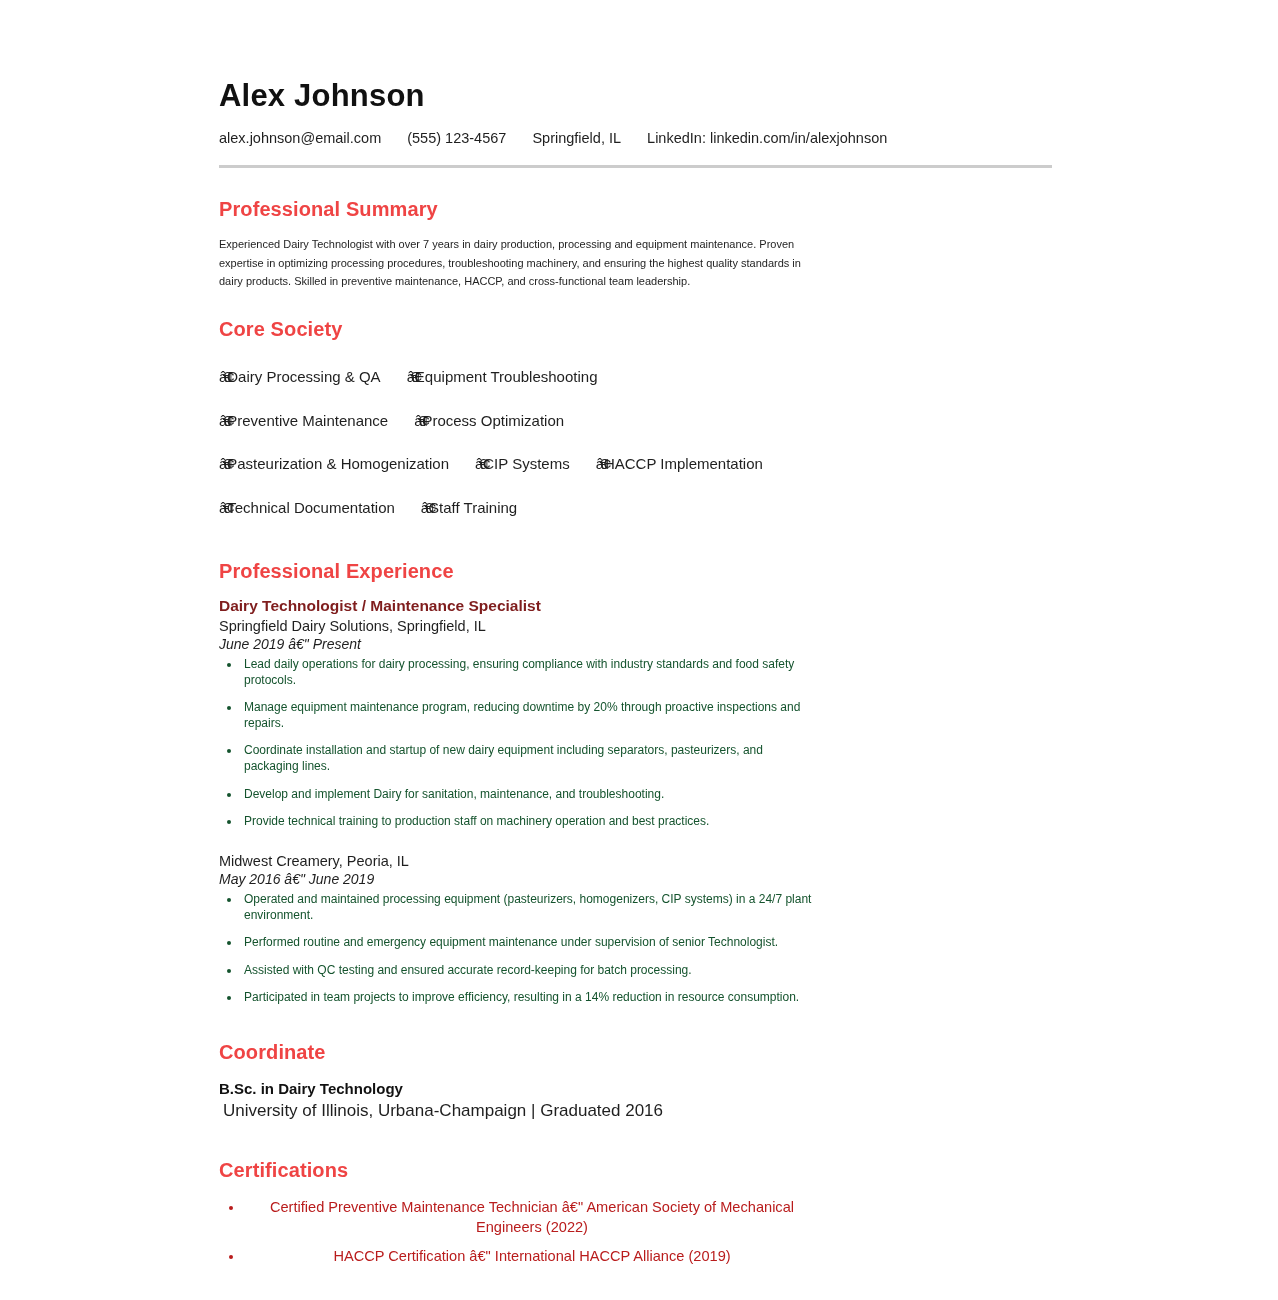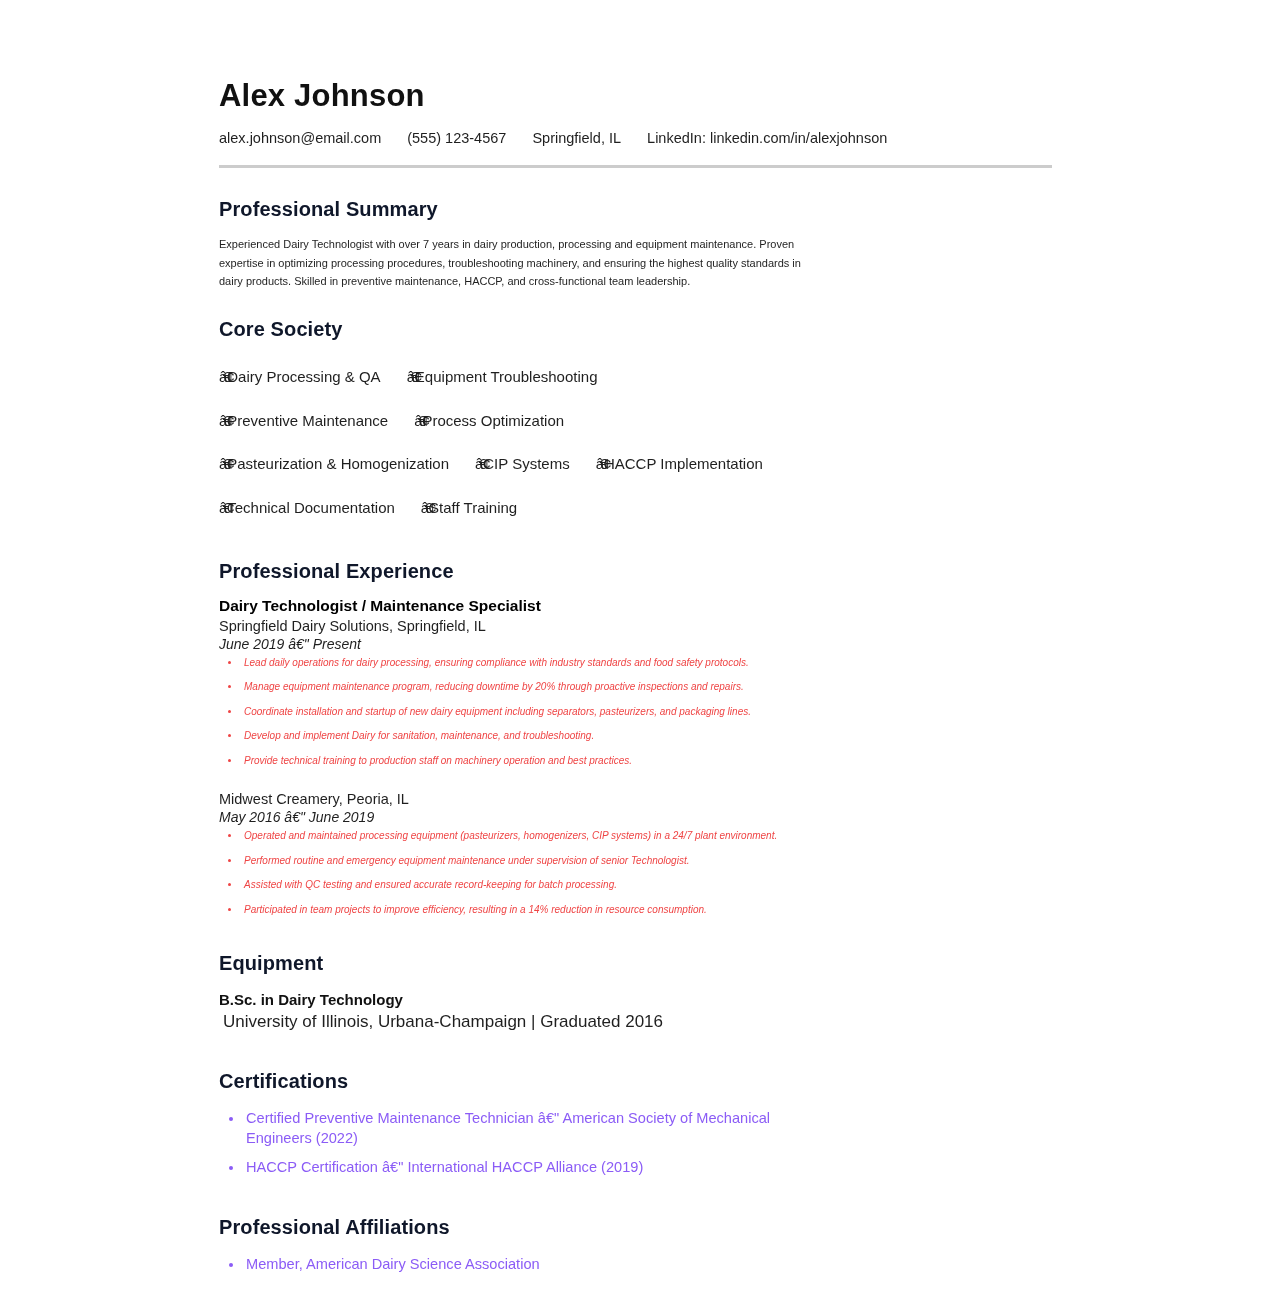--- a/index.html
+++ b/index.html
@@ -49,21 +49,21 @@
     border-top: 3px solid #cccccc;
     margin: 18px 0 0 0;
     width: 833px;
   }
 
   
   .section { margin-top: 26px; }
   .section-title {
     font-size: 20px;
     font-weight: bold;
-    color: #0f172a;
+    color: #ef4444;
     margin: 0 0 14px 0;
     letter-spacing: 0.1px;
   }
 
   .summary-text {
     font-size: 11px;
     line-height: 1.68;
     margin: 0;
     color: #1f1f1f;
     max-width: 826px;
@@ -90,46 +90,45 @@
     letter-spacing: -4.6px;
     margin-right: -3px;
   }
 
   
   .job { margin-top: 4px; }
   .job + .job { margin-top: 24px; }
   .job-title {
     font-size: 15.5px;
     font-weight: bold;
-    color: #000000;
+    color: #7f1d1d;
     margin: 0 0 3px 0;
   }
   .job-company {
     font-size: 14.5px;
     color: #1f1f1f;
     margin: 0 0 2px 0;
   }
   .job-dates {
     font-size: 14px;
     font-style: italic;
     color: #1f1f1f;
     margin: 0 0 4px 0;
   }
   ul.bullets {
     margin: 0;
     padding-left: 22px;
     list-style-type: disc;
   }
   ul.bullets li {
-    font-size: 10px;
+    font-size: 12px;
     line-height: 1.35;
-    color: #ef4444;
+    color: #14532d;
     margin-bottom: 11px;
     padding-left: 3px;
-    font-style: italic;
   }
   ul.bullets li:last-child { margin-bottom: 0; }
 
   
   .edu-degree {
     font-size: 15px;
     font-weight: bold;
     color: #111111;
     margin: 0 0 3px 0;
   }
@@ -141,23 +140,24 @@
 
   
   ul.plain-bullets {
     margin: 0;
     padding-left: 25px;
     list-style-type: disc;
   }
   ul.plain-bullets li {
     font-size: 14.6px;
     line-height: 1.35;
-    color: #8b5cf6;
+    color: #b91c1c;
     margin-bottom: 10px;
     padding-left: 2px;
+    text-align: center;
   }
   ul.plain-bullets li:last-child { margin-bottom: 0; }
 
   .sec-summary { margin-top: 30px; }
   .sec-skills { margin-top: 28px; }
   .sec-experience { margin-top: 30px; }
   .sec-education { margin-top: 36px; }
   .sec-certifications { margin-top: 38px; }
   .sec-affiliations { margin-top: 38px; }
   .sec-education .section-title,
@@ -209,21 +209,21 @@
             <li>Operated and maintained processing equipment (pasteurizers, homogenizers, CIP systems) in a 24/7 plant environment.</li>
             <li>Performed routine and emergency equipment maintenance under supervision of senior Technologist.</li>
             <li>Assisted with QC testing and ensured accurate record-keeping for batch processing.</li>
             <li>Participated in team projects to improve efficiency, resulting in a 14% reduction in resource consumption.</li>
           </ul>
         </div>
       </div>
   </div>
 
   <div class="section sec-education">
-    <h2 class="section-title">Equipment</h2>
+    <h2 class="section-title">Coordinate</h2>
     <p class="edu-degree">B.Sc. in Dairy Technology</p>
     <p class="edu-detail">University of Illinois, Urbana-Champaign  |  Graduated 2016</p>
   </div>
 
   <div class="section sec-certifications">
     <h2 class="section-title">Certifications</h2>
     <ul class="plain-bullets" id="certifications-list">
         <li>Certified Preventive Maintenance Technician â€" American Society of Mechanical Engineers (2022)</li>
         <li>HACCP Certification â€" International HACCP Alliance (2019)</li>
       </ul>

